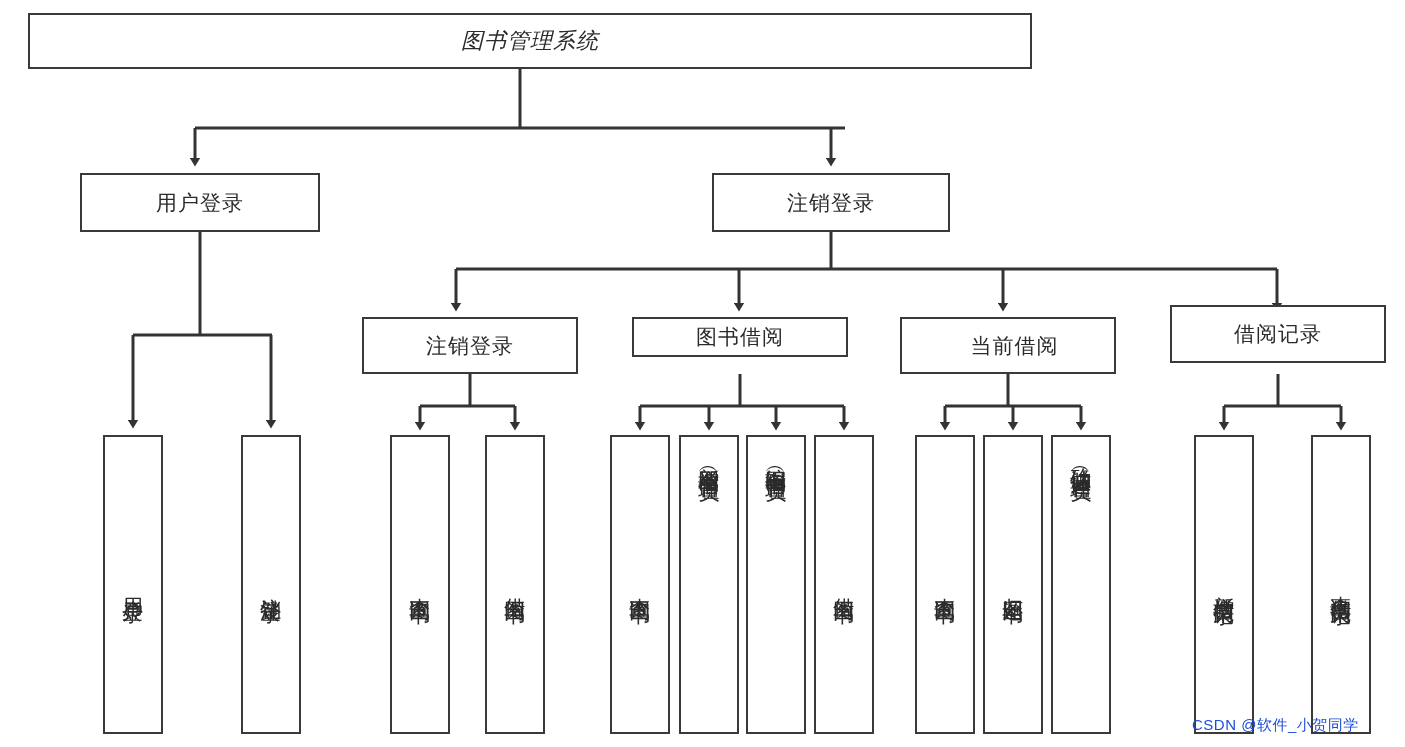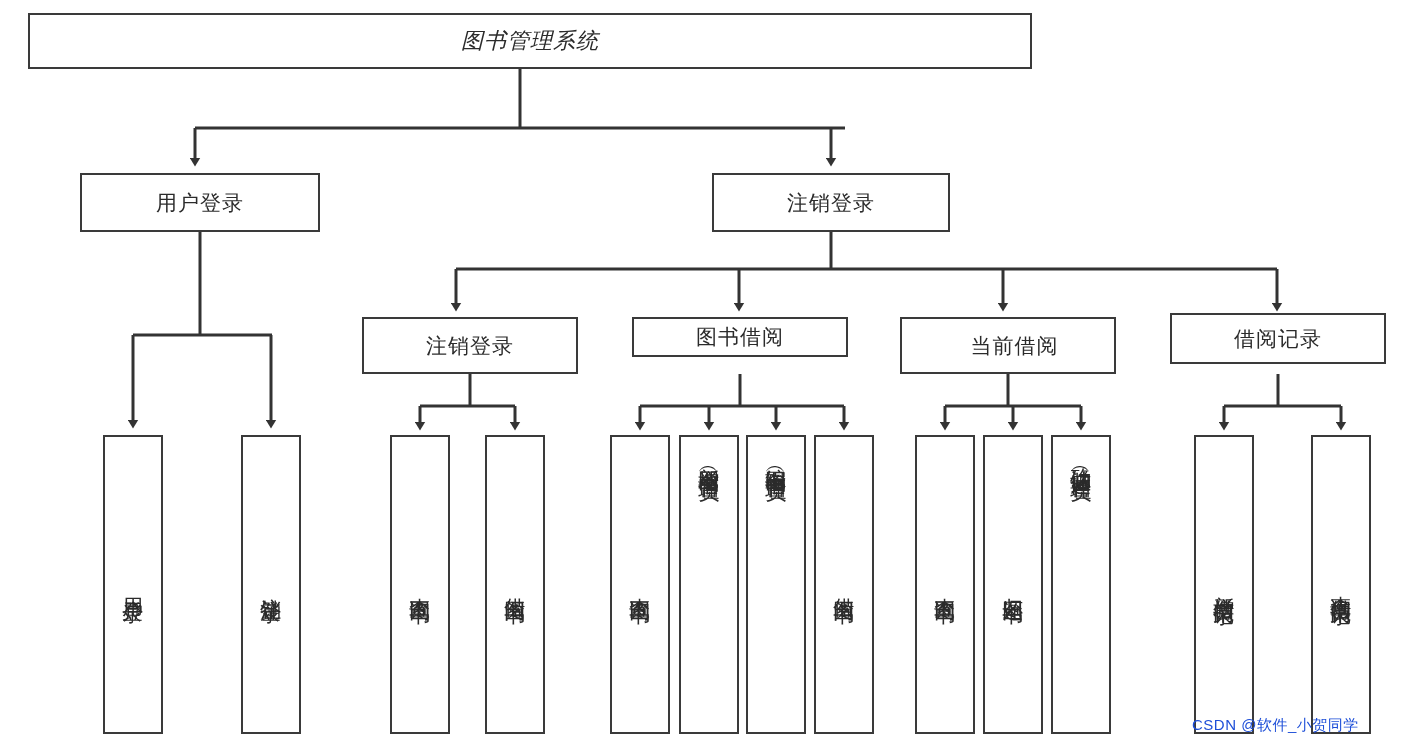--- a/index.html
+++ b/index.html
@@ -121,21 +121,21 @@
   </svg>
 
   <div class="node horiz root" style="left: 28px; top: 13px; width: 1004px; height: 56px; font-style: italic;">图书管理系统</div>
 
   <div class="node horiz" style="left: 80px; top: 173px; width: 240px; height: 59px;">用户登录</div>
   <div class="node horiz" style="left: 712px; top: 173px; width: 238px; height: 59px;">注销登录</div>
 
   <div class="node horiz" style="left: 362px; top: 317px; width: 216px; height: 57px;">注销登录</div>
   <div class="node horiz" style="left: 632px; top: 317px; width: 216px; height: 40px;">图书借阅</div>
   <div class="node horiz" style="left: 900px; top: 317px; width: 216px; height: 57px; padding-left: 13px;">当前借阅</div>
-  <div class="node horiz" style="left: 1170px; top: 313px; width: 216px; height: 51px; text-align: right;">借阅记录</div>
+  <div class="node horiz" style="left: 1170px; top: 305px; width: 216px; height: 58px; text-align: right;">借阅记录</div>
 
   <div class="node vert" style="left: 103px; top: 435px; width: 60px; height: 299px;">用户登录</div>
   <div class="node vert" style="left: 241px; top: 435px; width: 60px; height: 299px;">注销登录</div>
   <div class="node vert" style="left: 390px; top: 435px; width: 60px; height: 299px;">查询图书</div>
   <div class="node vert" style="left: 485px; top: 435px; width: 60px; height: 299px;">借阅图书</div>
   <div class="node vert" style="left: 610px; top: 435px; width: 60px; height: 299px;">查询图书</div>
   <div class="node vert top" style="left: 679px; top: 435px; width: 60px; height: 299px;">新增图书（管理员）</div>
   <div class="node vert top" style="left: 746px; top: 435px; width: 60px; height: 299px;">编辑图书（管理员）</div>
   <div class="node vert" style="left: 814px; top: 435px; width: 60px; height: 299px;">借阅图书</div>
   <div class="node vert" style="left: 915px; top: 435px; width: 60px; height: 299px;">查询图书</div>

